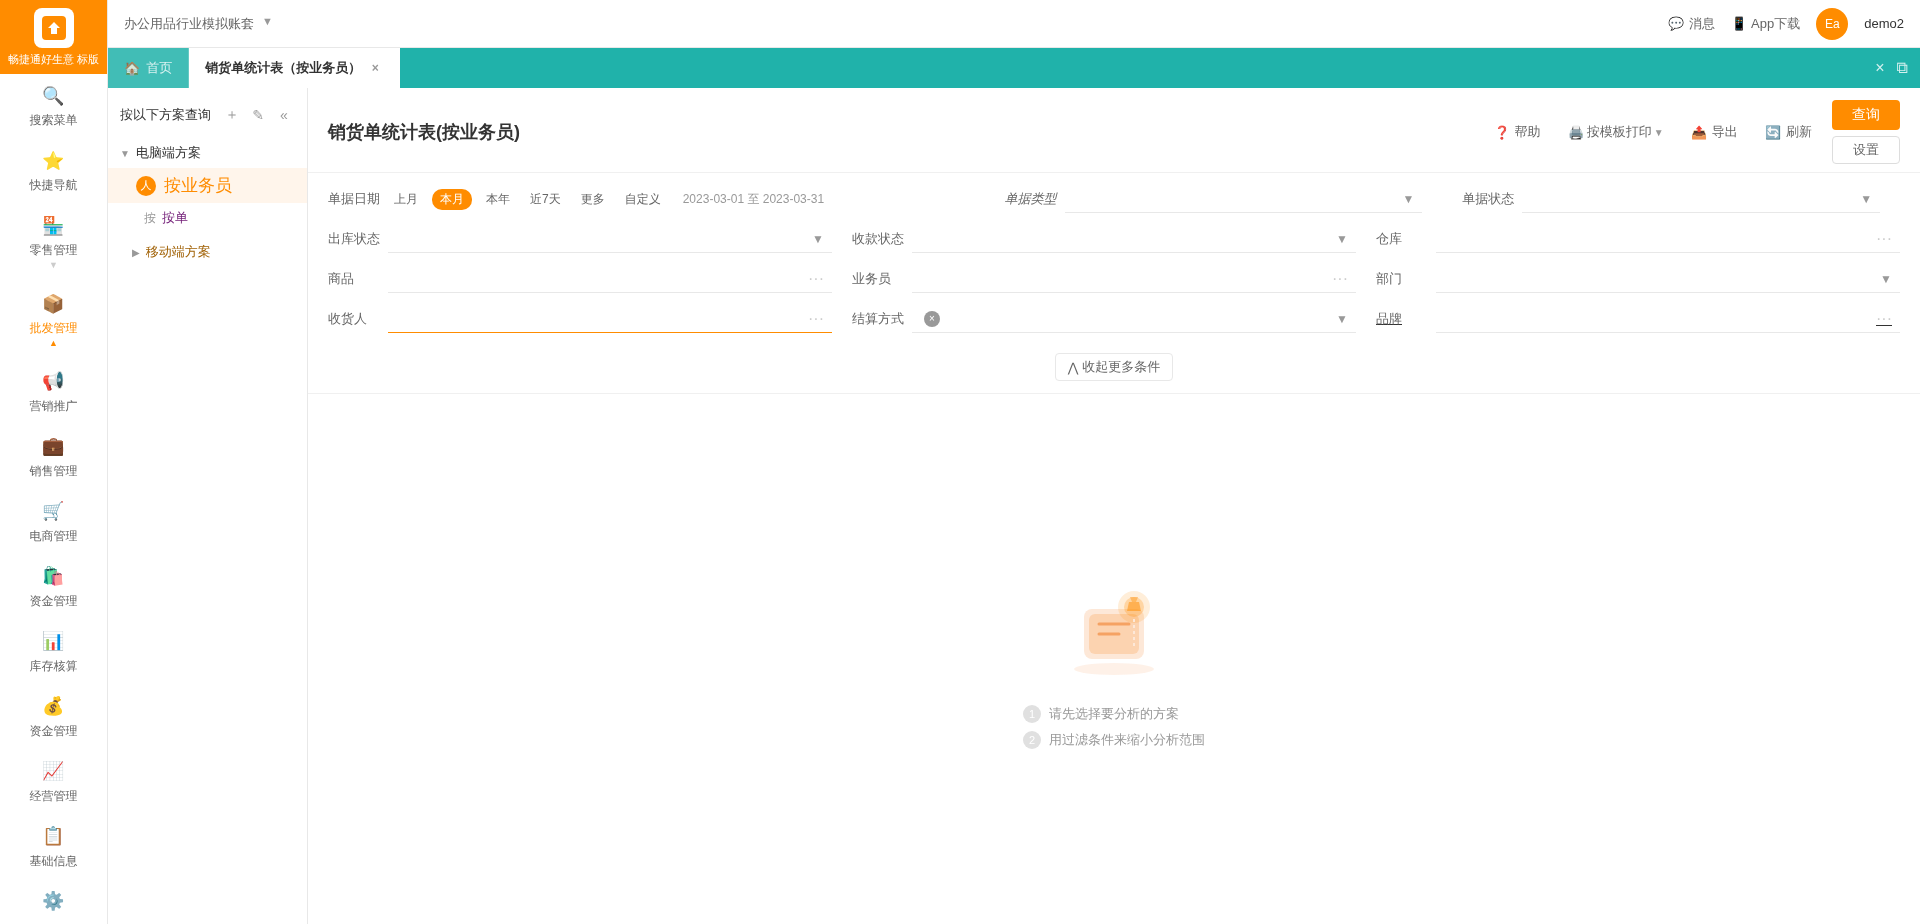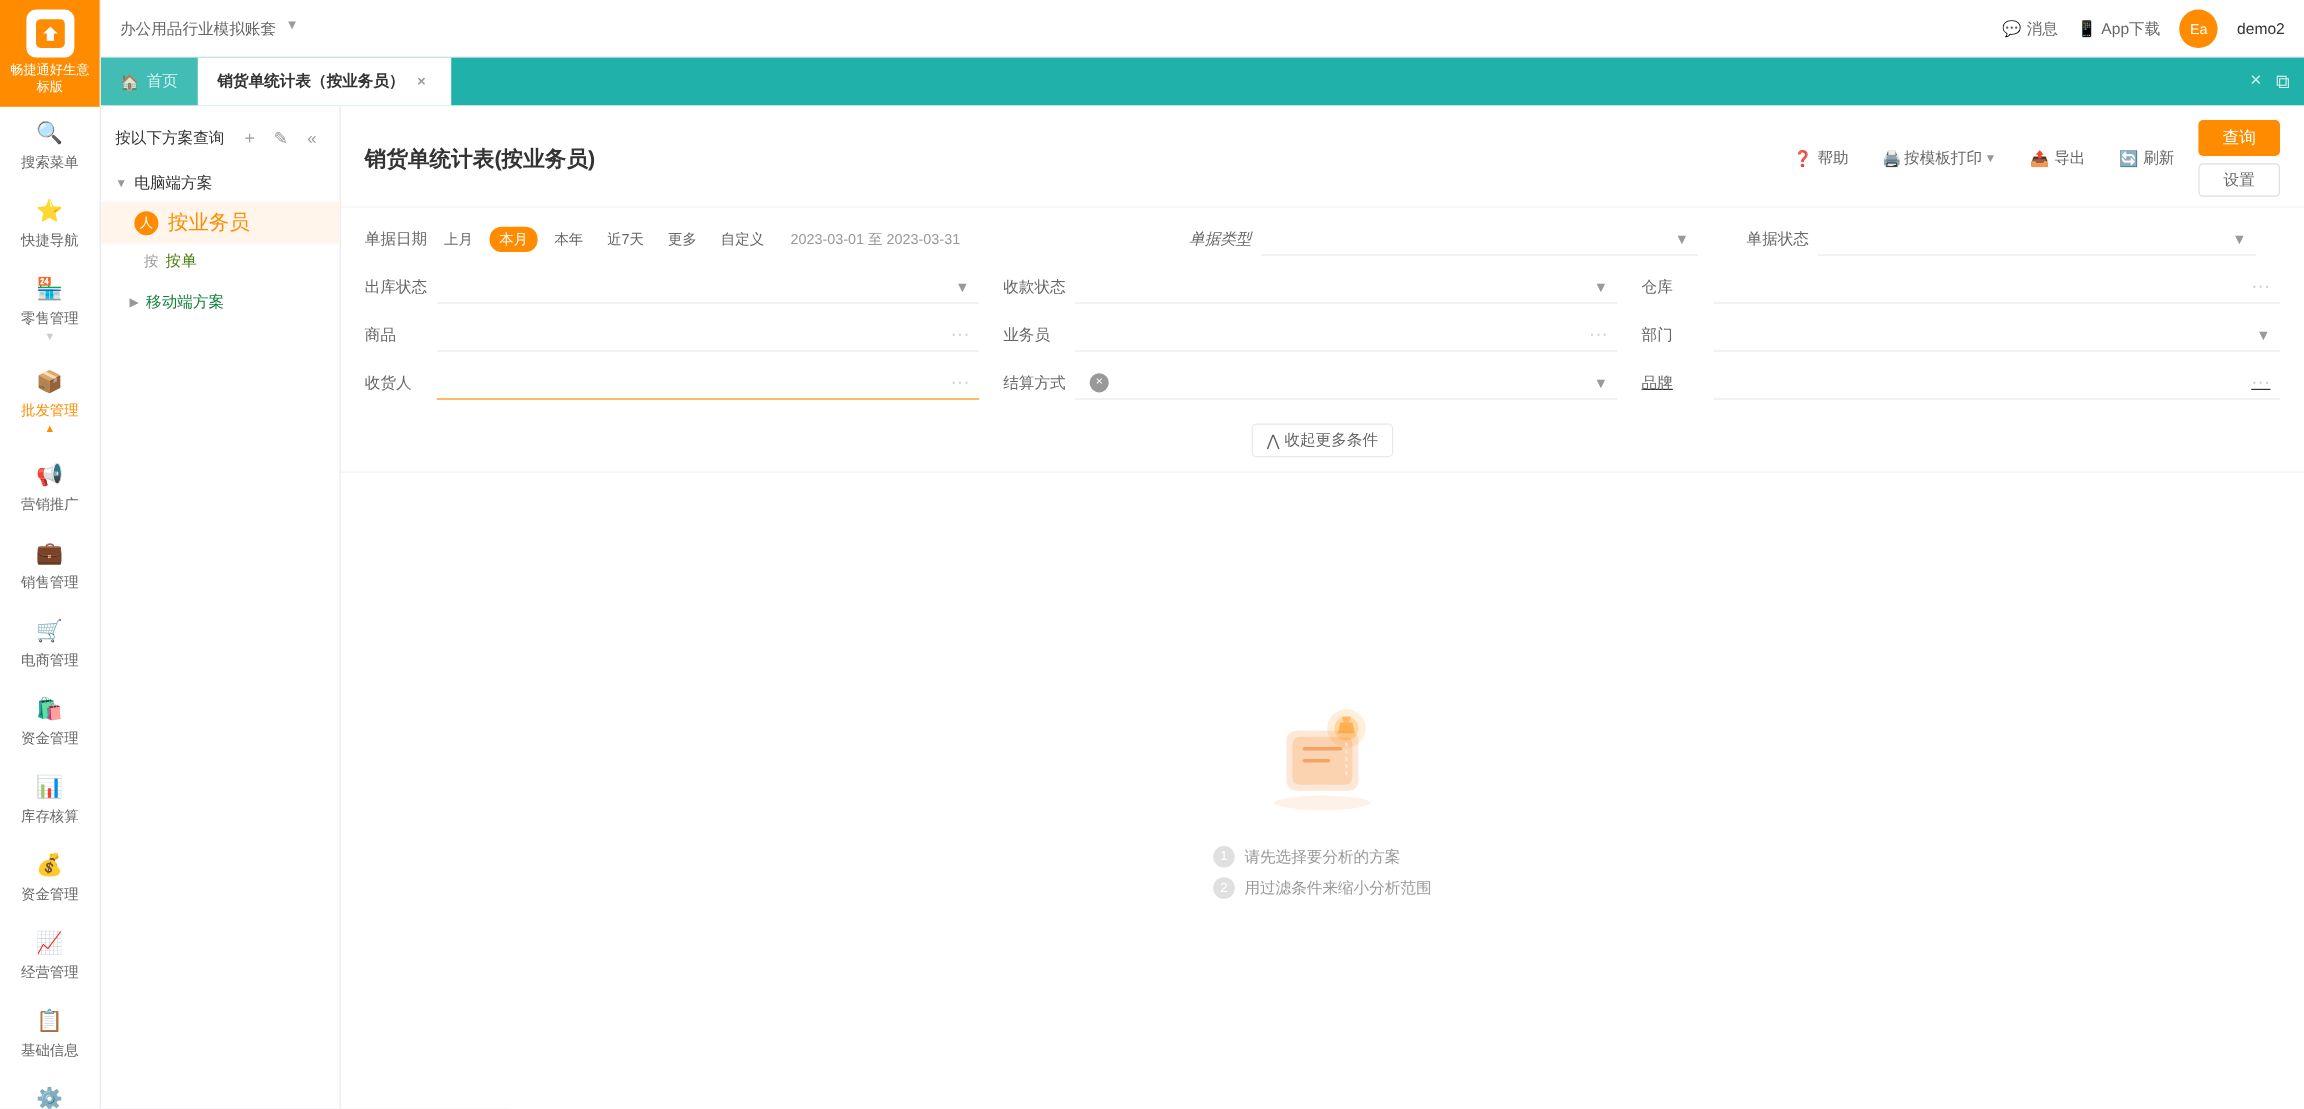--- a/index.html
+++ b/index.html
@@ -1,19 +1,19 @@
 <!DOCTYPE html>
 <html><head>
   <meta charset="utf-8">
   <style>
     * { box-sizing: border-box; margin: 0; padding: 0; font-family: 'Microsoft YaHei', Arial, sans-serif; }
     body { background: #f5f5f5; font-size: 13px; color: #333; display: flex; height: 924px; overflow: hidden; }
 
     
-    .sidebar { width: 84px; background: #fff; display: flex; flex-direction: column; align-items: center; border-right: 1px solid #e8e8e8; height: 100%; }
+    .sidebar { width: 108px; background: #fff; display: flex; flex-direction: column; align-items: center; border-right: 1px solid #e8e8e8; height: 100%; }
     .logo-area { width: 100%; background: #ff8c00; padding: 8px 4px; display: flex; flex-direction: column; align-items: center; cursor: pointer; }
     .logo-icon { width: 40px; height: 40px; background: #fff; border-radius: 8px; display: flex; align-items: center; justify-content: center; margin-bottom: 4px; }
     .logo-icon svg { width: 28px; height: 28px; }
     .logo-text { color: #fff; font-size: 11px; text-align: center; line-height: 1.3; }
     .nav-item { width: 100%; padding: 10px 4px; display: flex; flex-direction: column; align-items: center; cursor: pointer; color: #666; font-size: 12px; text-align: center; line-height: 1.4; }
     .nav-item.active { color: #ff8c00; }
     .nav-item .nav-icon { font-size: 18px; margin-bottom: 3px; }
 
     
     .main-area { flex: 1; display: flex; flex-direction: column; overflow: hidden; }
@@ -232,27 +232,27 @@
         <div class="scheme-group-header">
           <span class="scheme-group-arrow">▼</span>
           <span class="scheme-group-label">电脑端方案</span>
         </div>
         <div class="scheme-item active">
           <div class="scheme-item-icon">人</div>
           <span class="scheme-item-label">按业务员</span>
         </div>
         <div class="scheme-sub-item">
           <span class="scheme-sub-icon">按</span>
-          <span style="font-size:13px;color:#4d7c0f;">按单</span>
+          <span style="font-size:13px;color:#701a75;">按单</span>
         </div>
       </div>
 
       <div class="mobile-group">
         <span class="mobile-group-arrow">▶</span>
-        <span style="font-size:13px;color:#15803d;">移动端方案</span>
+        <span style="font-size:13px;color:#a16207;">移动端方案</span>
       </div>
     </div>
 
     <div class="right-panel">
 
       <div class="page-header">
         <span class="page-title">销货单统计表(按业务员)</span>
         <div class="page-actions">
           <div class="page-action-btn">
             <span>❓</span>

